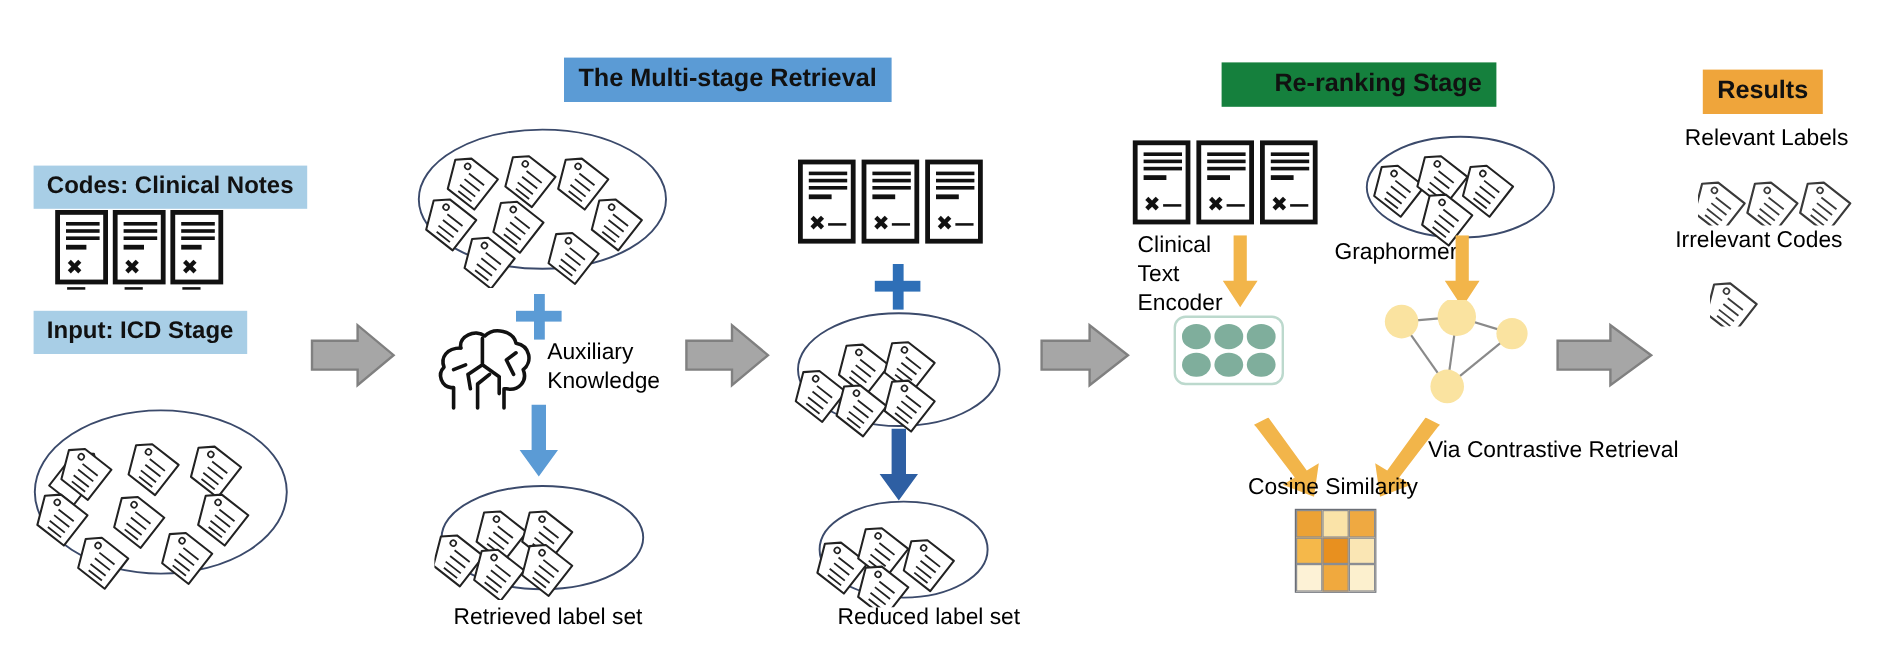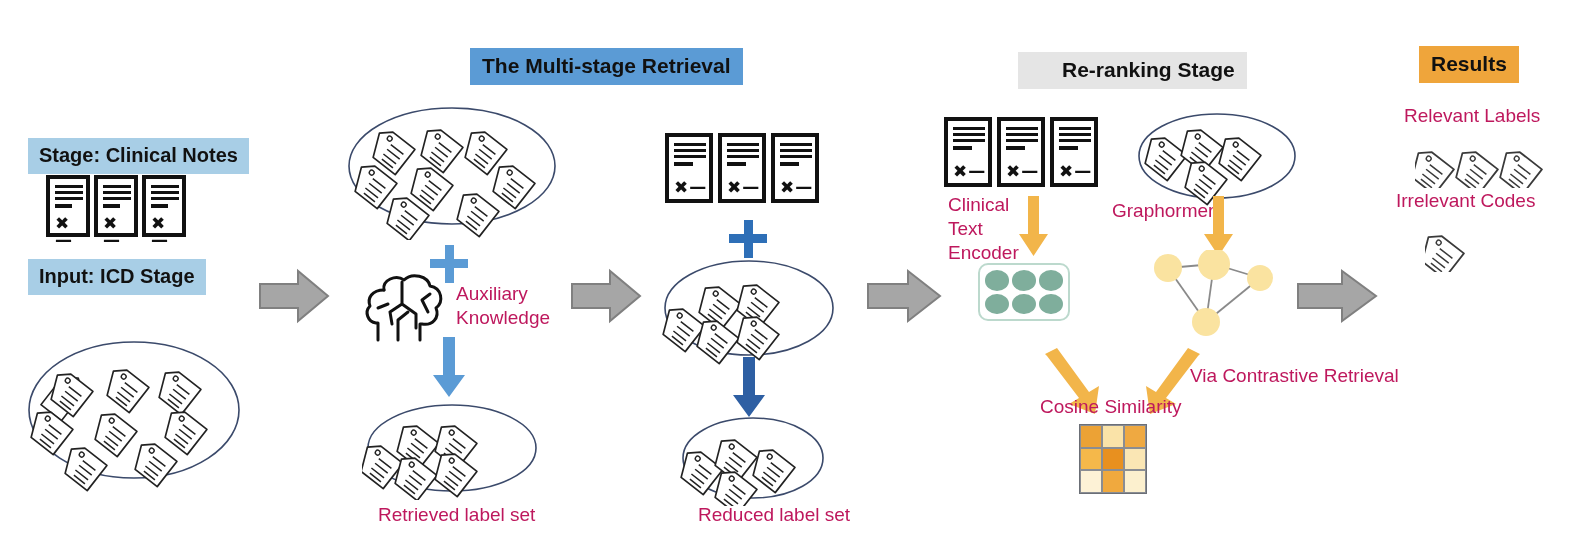--- a/index.html
+++ b/index.html
@@ -11,31 +11,31 @@
   .abs{position:absolute;}
 
   
   .badge{
     position:absolute;
     font-size:21px;font-weight:600;line-height:1;
     padding:7px 12px 9px 12px;
     white-space:nowrap;color:#111;
   }
   .badge.blue-dark{background:#5B9BD5;}
-  .badge.orange{background:#e5e5e5;padding-left:44px;}
+  .badge.orange{background:#15803d;padding-left:44px;}
   .badge.orange-deep{background:#EFA53B;}
 
   .inputlabel{
     position:absolute;background:#A8CEE6;
     font-size:20px;font-weight:600;line-height:1;
     padding:7px 11px 9px 11px;white-space:nowrap;color:#111;
   }
 
   
-  .cap{position:absolute;font-size:19px;line-height:1.18;white-space:pre;color:#be185d;}
+  .cap{position:absolute;font-size:19px;line-height:1.18;white-space:pre;color:#000000;}
 
   
   .docs{position:absolute;display:flex;}
   .doc{
     width:44px;height:62px;border:4px solid #111;background:#fff;
     margin-right:4px;position:relative;box-sizing:border-box;
   }
   .doc .ln{position:absolute;left:5px;background:#111;height:3px;}
   .doc .l1{top:6px;width:28px;}
   .doc .l2{top:12px;width:28px;}
@@ -56,23 +56,23 @@
   .emb{position:absolute;border:2px solid #bcd9cd;border-radius:10px;background:#fff;
        display:grid;grid-template-columns:repeat(3,1fr);grid-template-rows:repeat(2,1fr);
        gap:3px;padding:5px;box-sizing:border-box;}
   .emb span{border-radius:50%;background:#7FAE9C;display:block;}
 </style>
 </head>
 <body>
 
 <div class="badge blue-dark" style="left:470px;top:48px;">The Multi-stage Retrieval</div>
 <div class="badge orange" style="left:1018px;top:52px;">Re-ranking Stage</div>
-<div class="badge orange-deep" style="left:1419px;top:46px;">Results</div>
-
-<div class="inputlabel" style="left:28px;top:138px;">Stage: Clinical Notes</div>
+<div class="badge orange-deep" style="left:1419px;top:58px;">Results</div>
+
+<div class="inputlabel" style="left:28px;top:138px;">Codes: Clinical Notes</div>
 <div class="docs" style="left:46px;top:175px;">
   <div class="doc">
       <i class="ln l1"></i>
       <i class="ln l2"></i>
       <i class="ln l3"></i>
       <i class="ln l4"></i>
       <span class="xm">✖—</span>
     </div>
   <div class="doc">
       <i class="ln l1"></i>

